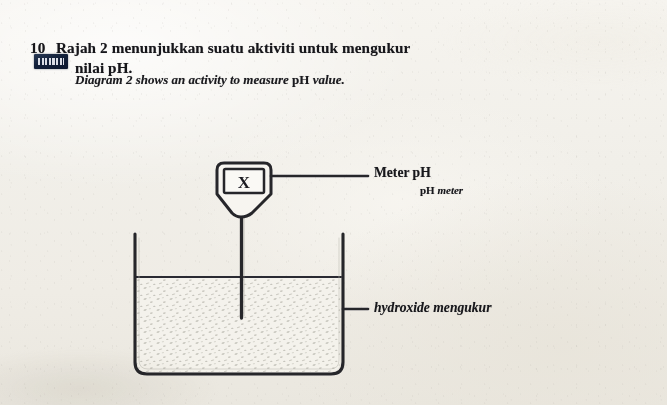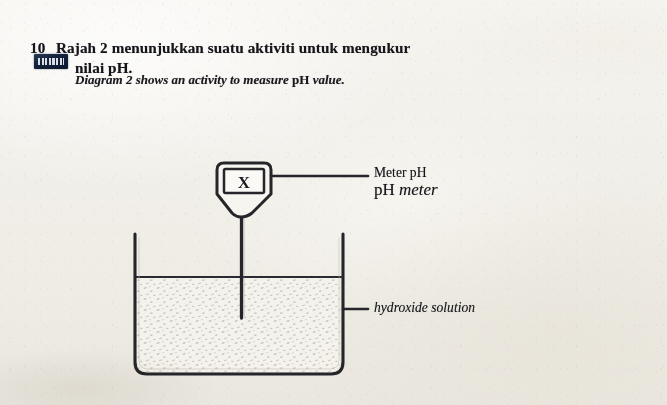--- a/index.html
+++ b/index.html
@@ -113,34 +113,34 @@
     width: 667px;
     height: 405px;
     pointer-events: none;
   }
 
   
   .dlabel {
     position: absolute;
     font-size: 13.6px;
     line-height: 16.5px;
-    font-weight: 400;
+    font-weight: 700;
     white-space: nowrap;
     color: #17171b;
     text-shadow: 0 0 0.7px rgba(40,40,48,0.42);
   }
   .dlabel .it { font-style: italic; }
   .dlabel sup {
     font-size: 9px;
     vertical-align: super;
     line-height: 0;
   }
 
   #meter-label { left: 374px; top: 165px; }
-  #meter-label .l2 { font-size: 17px; }
+  #meter-label .l2 { font-size: 11px; margin-left: 46px; }
   #solution-label { left: 374px; top: 300px; }
 
   
   #softpass {
     position: absolute;
     inset: 0;
     pointer-events: none;
     background:
       radial-gradient(ellipse 200px 60px at 12% 96%, rgba(205,201,191,0.5), rgba(0,0,0,0) 70%),
       radial-gradient(ellipse 240px 70px at 90% 10%, rgba(246,244,239,0.6), rgba(0,0,0,0) 70%);
@@ -213,16 +213,16 @@
 
   <text x="244" y="187.5" text-anchor="middle" font-family="Liberation Serif, serif" font-size="17" font-weight="700" fill="#1b1b20" filter="url(#scanblur2)" id="svg-display-x">X</text>
 </svg>
 
 <div class="dlabel" id="meter-label">
   <div class="l1">Meter pH</div>
   <div class="l2"><span>pH </span><span class="it">meter</span></div>
 </div>
 
 <div class="dlabel" id="solution-label">
-  <div class="it">hydroxide solution</div>
+  <div class="it">hydroxide mengukur</div>
 </div>
 
 <div id="softpass"></div>
 
 </body></html>

